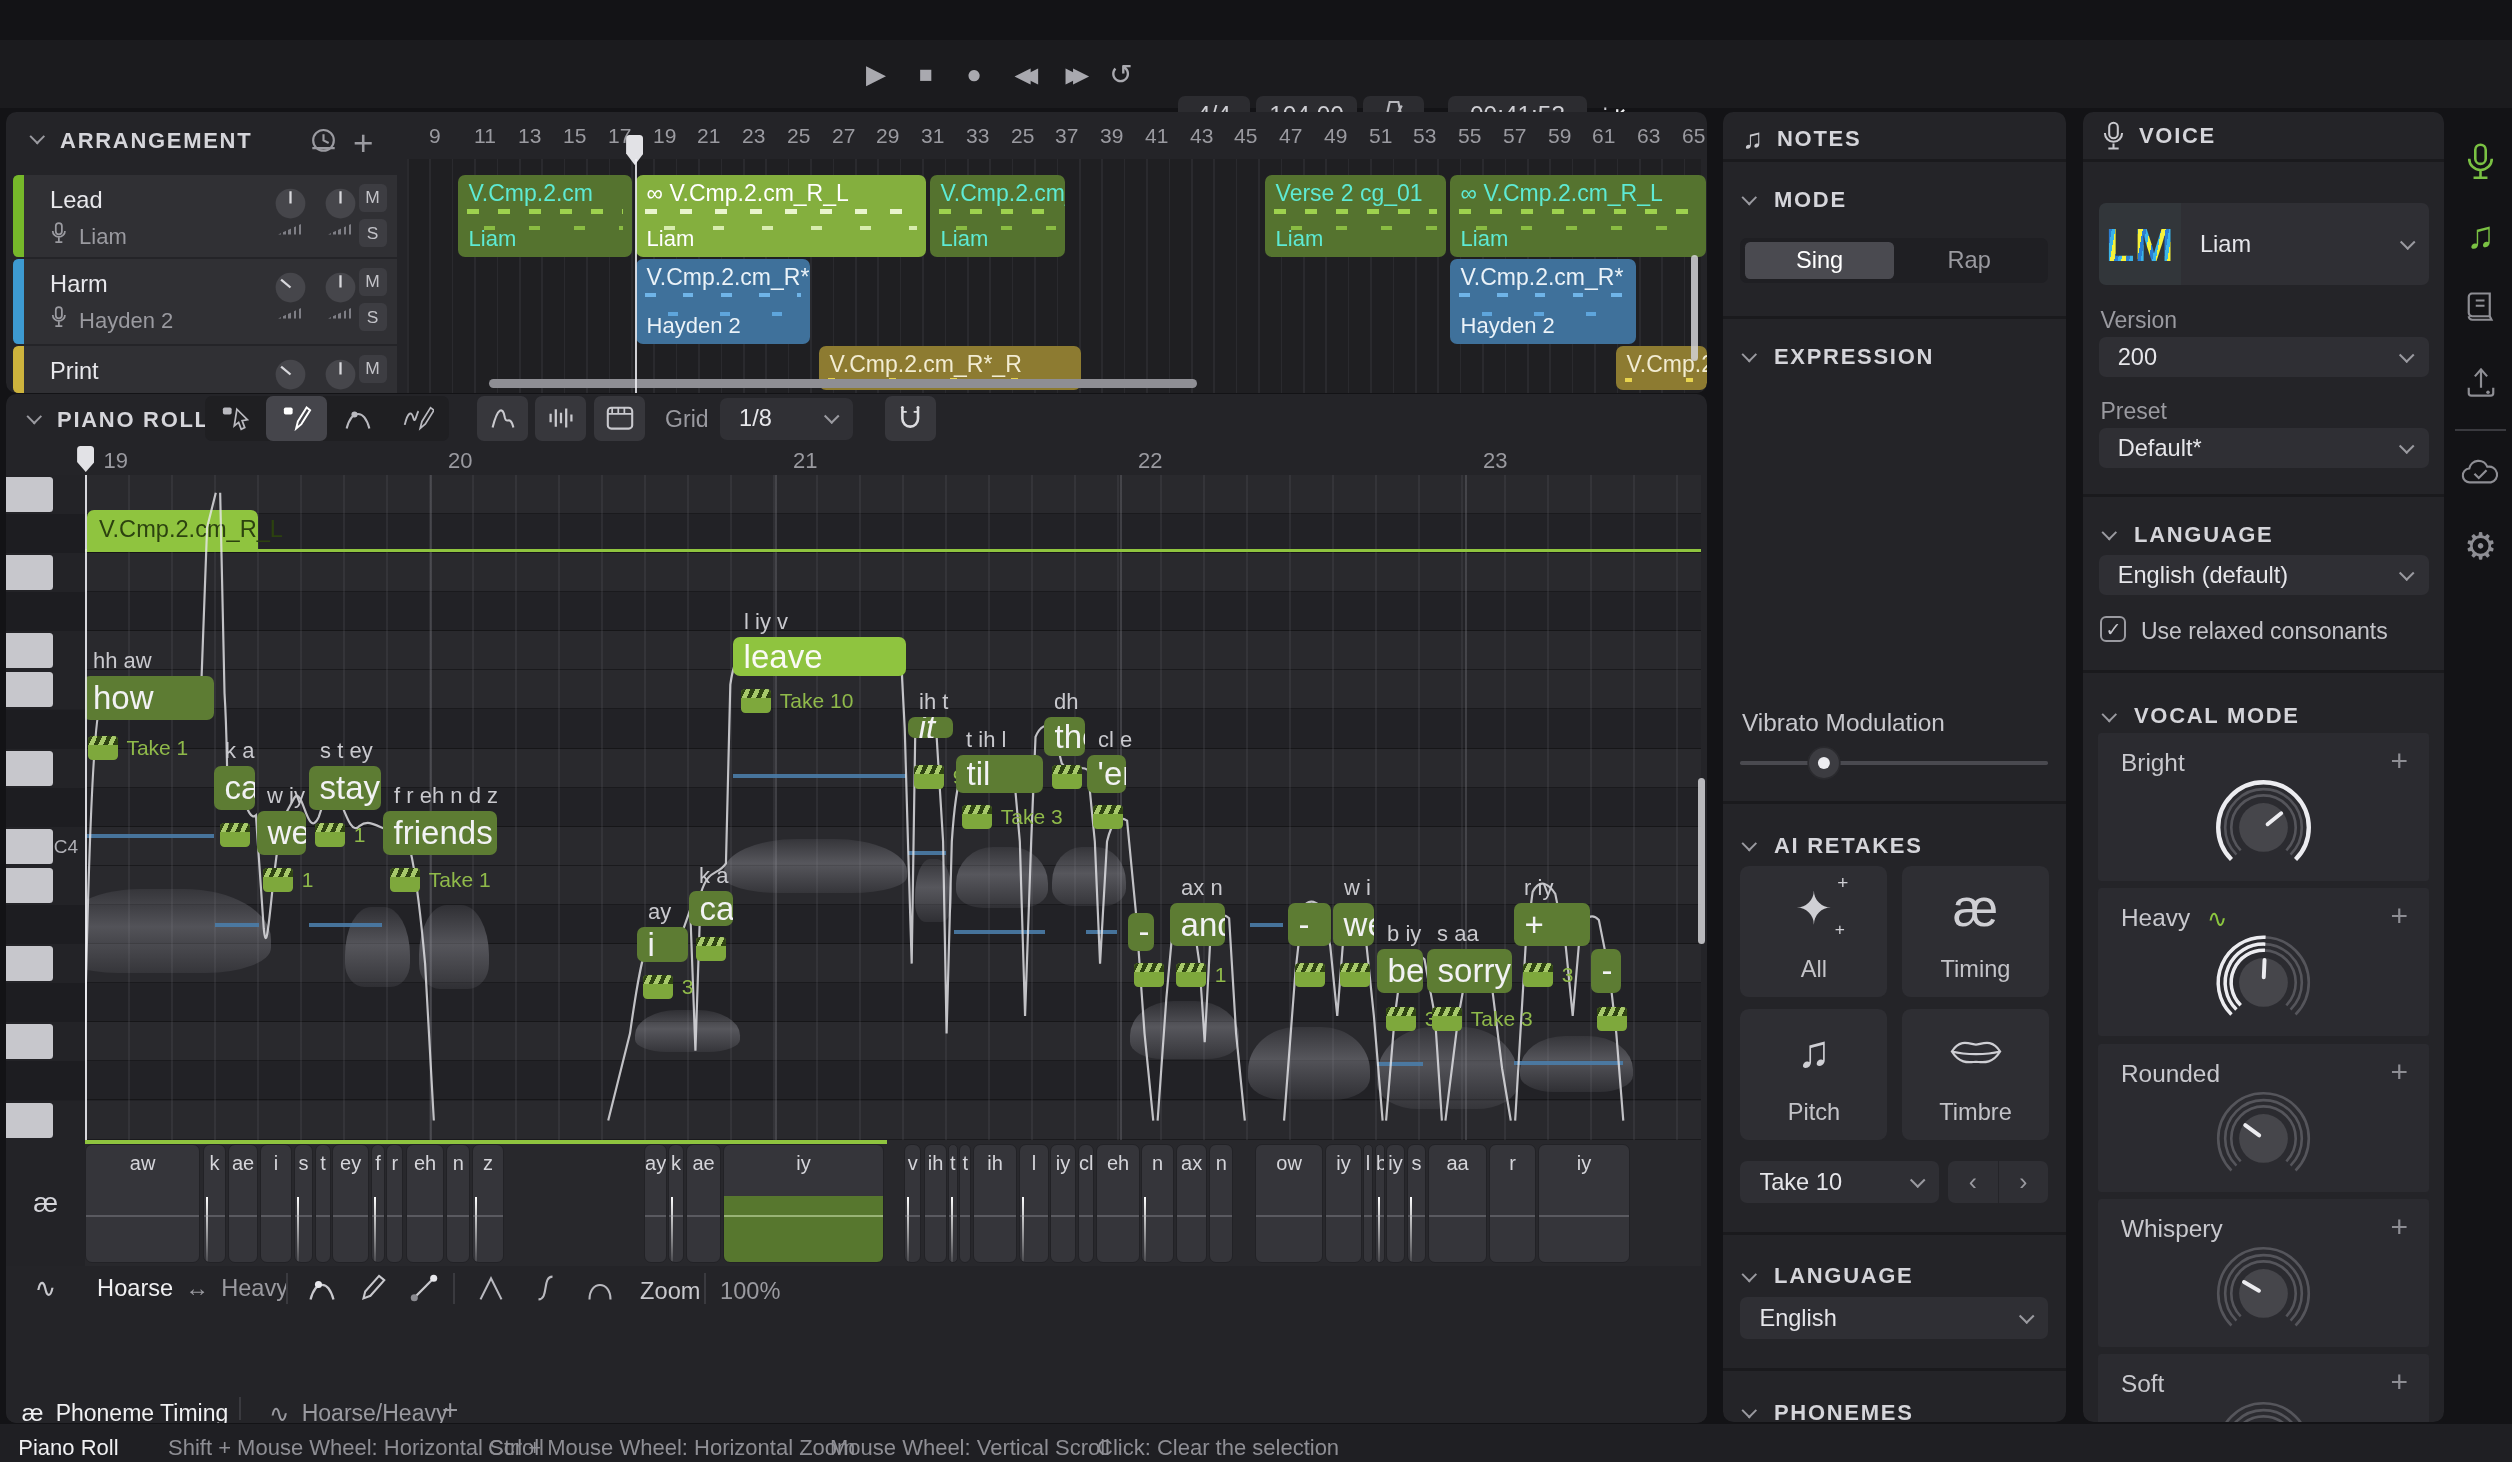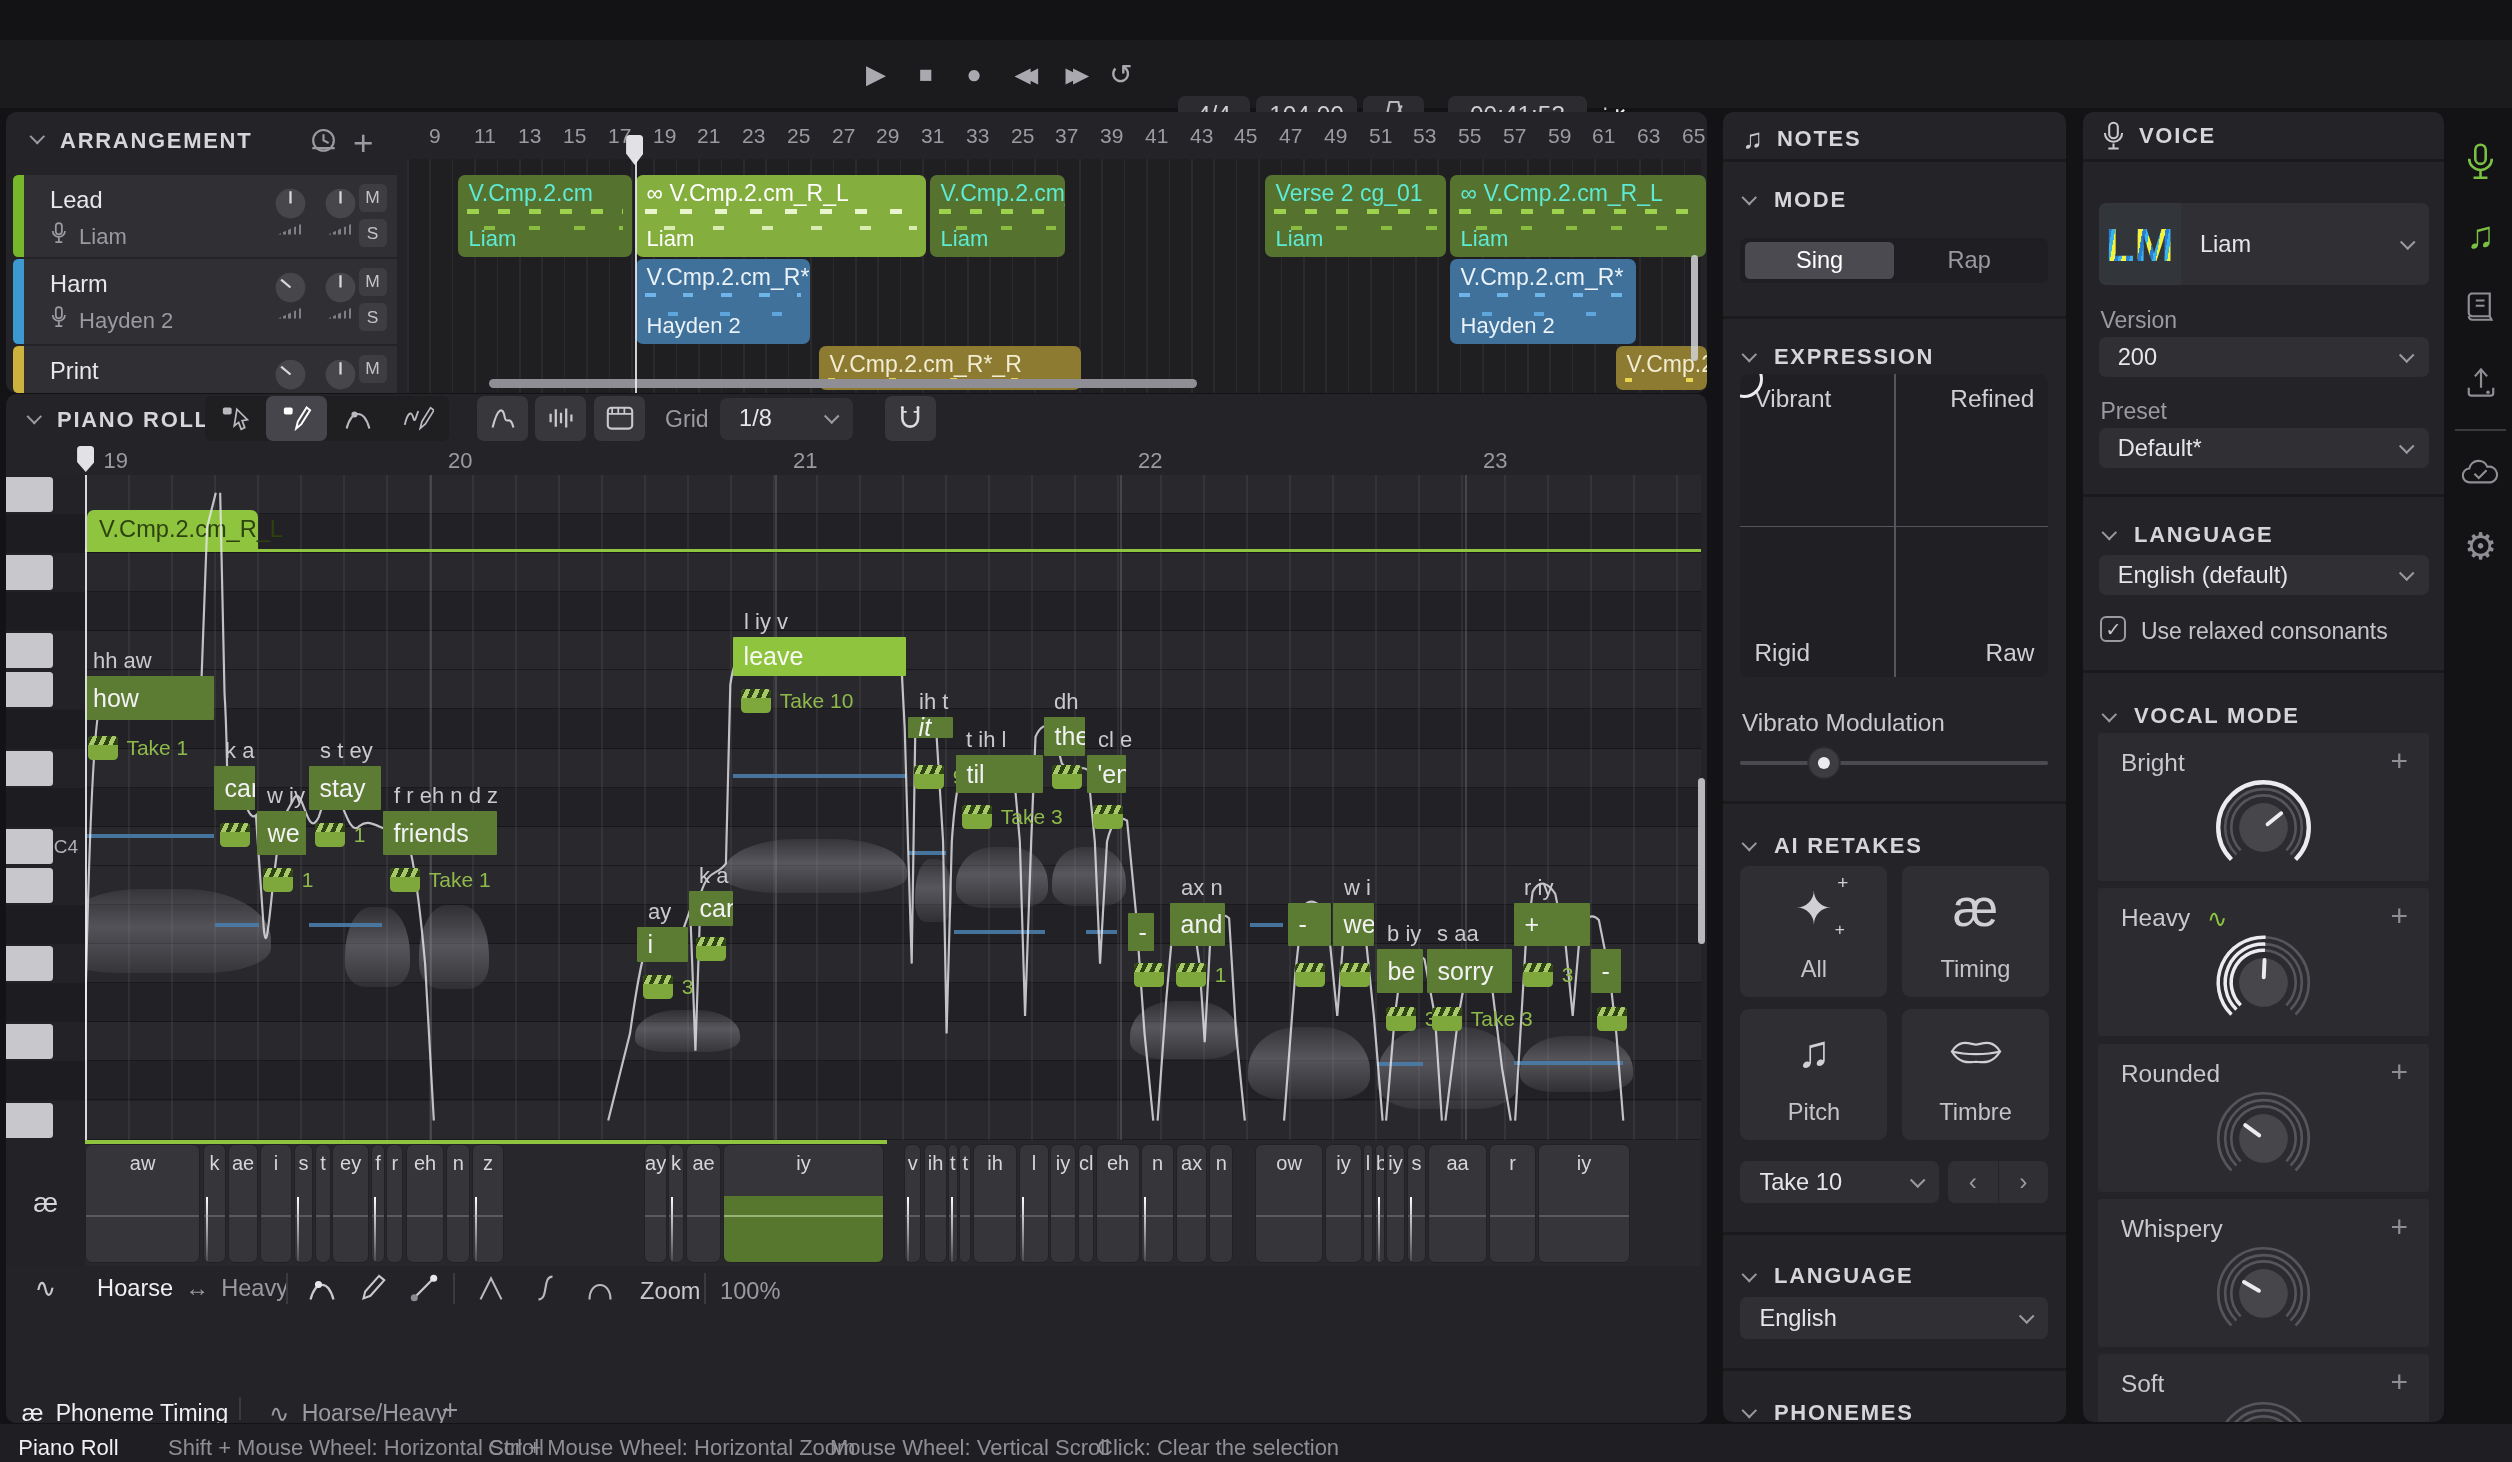--- a/index.html
+++ b/index.html
@@ -40,21 +40,21 @@
 .tool{width:61px;height:45px;display:flex;align-items:center;justify-content:center;color:#b9b9bf}
 .tool.sel{background:#45454b;border-radius:7px;color:#fff}
 .sqbtn{position:absolute;width:51px;height:45px;background:#37373c;border-radius:7px;display:flex;align-items:center;justify-content:center;color:#c9c9ce}
 #pr-keys{position:absolute;left:0;width:79px;background:#202024}
 .keyrow{position:absolute;left:0;width:79px}
 .keycap{position:absolute;left:0;top:1.7px;bottom:1.7px;width:47px;background:#c7c7cc;border-radius:0 3.5px 3.5px 0}
 .keylbl{position:absolute;right:7px;top:8.7px;font-size:19px;color:#b0b0b6}
 #pr-grid{position:absolute;left:79px;right:6.1px;overflow:hidden}
 .rollrow{position:absolute;left:0;right:0}
 .gridv{position:absolute;top:0;bottom:0;left:0;right:0;background-image:repeating-linear-gradient(90deg,rgba(110,110,118,.16) 0 1.7px,transparent 1.7px 43px),repeating-linear-gradient(90deg,rgba(150,150,158,.25) 0 1.7px,transparent 1.7px 345px)}
-.note{position:absolute;background:#5d7c33;border-radius:1px;color:#f2f2f4;font-size:25px;display:flex;align-items:center;padding-left:10.5px;overflow:hidden;white-space:nowrap}
+.note{position:absolute;background:#5d7c33;border-radius:7px;color:#f2f2f4;font-size:33px;display:flex;align-items:center;padding-left:10.5px;overflow:hidden;white-space:nowrap}
 .note.sel{background:#8fc43f;color:#fafaf5}
 .phon{position:absolute;font-size:22px;color:#c9c9ce;white-space:nowrap}
 .badge{position:absolute;display:flex;align-items:center;gap:8.7px;font-size:21px;color:#8fb94a;white-space:nowrap}
 .clap{width:30px;height:23.6px;border-radius:4.4px;background:#7ea83c;position:relative;flex:0 0 auto}
 .clap::before{content:"";position:absolute;left:0;right:0;top:0;height:8.7px;border-radius:4.4px 4.4px 0 0;background:repeating-linear-gradient(115deg,#2e4312 0 4.4px,#a7c96a 4.4px 8.7px)}
 .bluel{position:absolute;height:3.5px;background:#4a7ca8;opacity:.9}
 .wave{position:absolute;background:linear-gradient(180deg,rgba(130,130,138,.14),rgba(150,150,158,.42) 45%,rgba(130,130,138,.14));border-radius:40% 40% 30% 30%/60% 60% 30% 30%}
 .cliptab{position:absolute;background:#8fc43f;border-radius:7px 7px 0 0;color:#2c420f;font-size:23.6px;display:flex;align-items:center;padding-left:12.2px}
 
 #phlane{position:absolute;background:#28282c}
@@ -744,27 +744,20 @@
     <div class="divh" style="top:47px"></div>
     <span class="chev abs" style="left:21px;top:80px"></span>
     <span class="sect abs" style="left:51px;top:75px">MODE</span>
     <div class="segwrap" style="left:17.4px;top:126px;width:308px;height:45px">
       <div class="segbtn sel">Sing</div>
       <div class="segbtn">Rap</div>
     </div>
     <div class="divh" style="top:204px"></div>
     <span class="chev abs" style="left:21px;top:237px"></span>
     <span class="sect abs" style="left:51px;top:232px">EXPRESSION</span>
-    <div id="quad" style="left:17.4px;top:262px;width:308px;height:303px">
-      <span class="qlbl" style="left:14px;top:10.5px">Vibrant</span>
-      <span class="qlbl" style="right:14px;top:10.5px">Refined</span>
-      <span class="qlbl" style="left:14px;bottom:10.5px">Rigid</span>
-      <span class="qlbl" style="right:14px;bottom:10.5px">Raw</span>
-      <div id="quadcur"></div>
-    </div>
     <span class="abs" style="left:19px;top:597px;font-size:24.4px;color:#c8c8cd">Vibrato Modulation</span>
     <div class="slider" style="left:17.4px;top:649px;width:308px">
       <div class="sthumb" id="vibthumb" style="left: 27%;"></div>
     </div>
     <div class="divh" style="top:689px"></div>
     <span class="chev abs" style="left:21px;top:726px"></span>
     <span class="sect abs" style="left:51px;top:721px">AI RETAKES</span>
     <div id="aicards">
         <div class="card" style="left: 17.4px; top: 754px; width: 147px; height: 131px;">
           <div class="ic">

